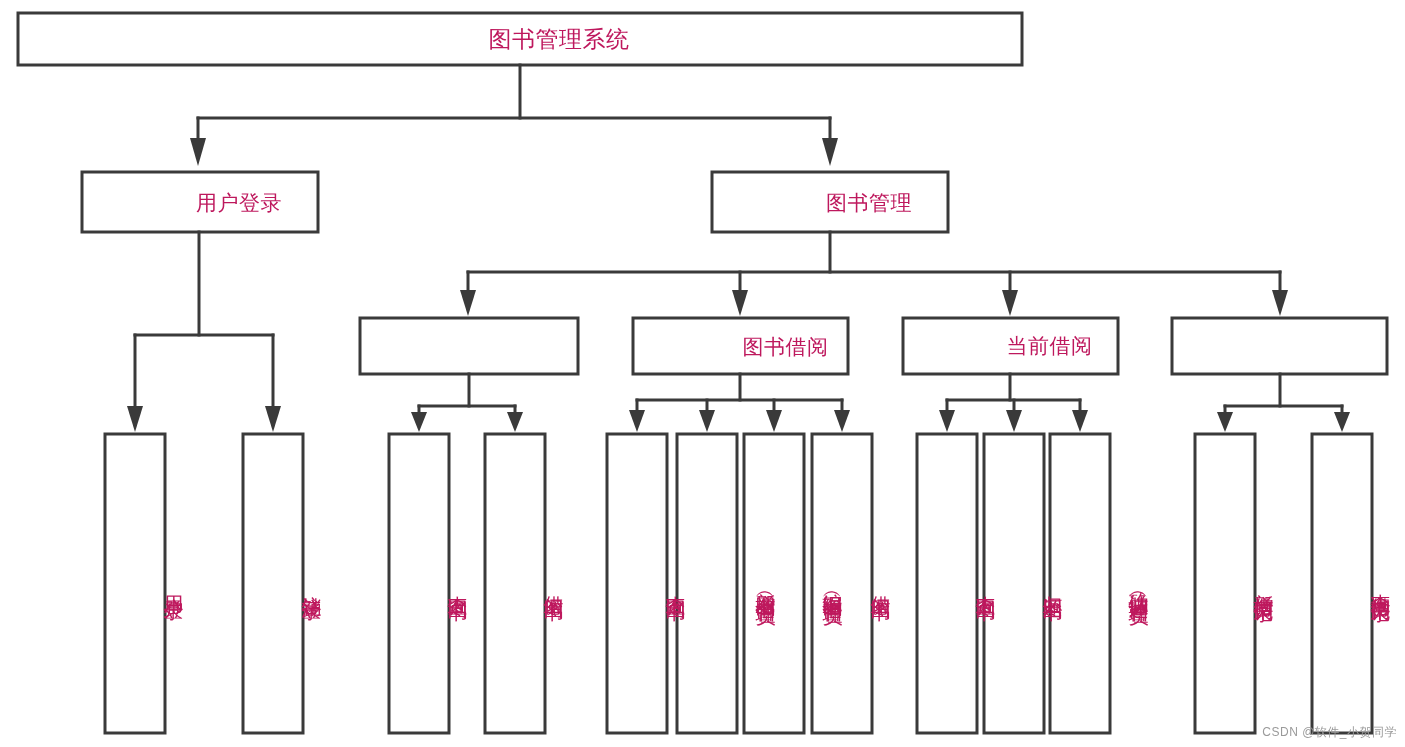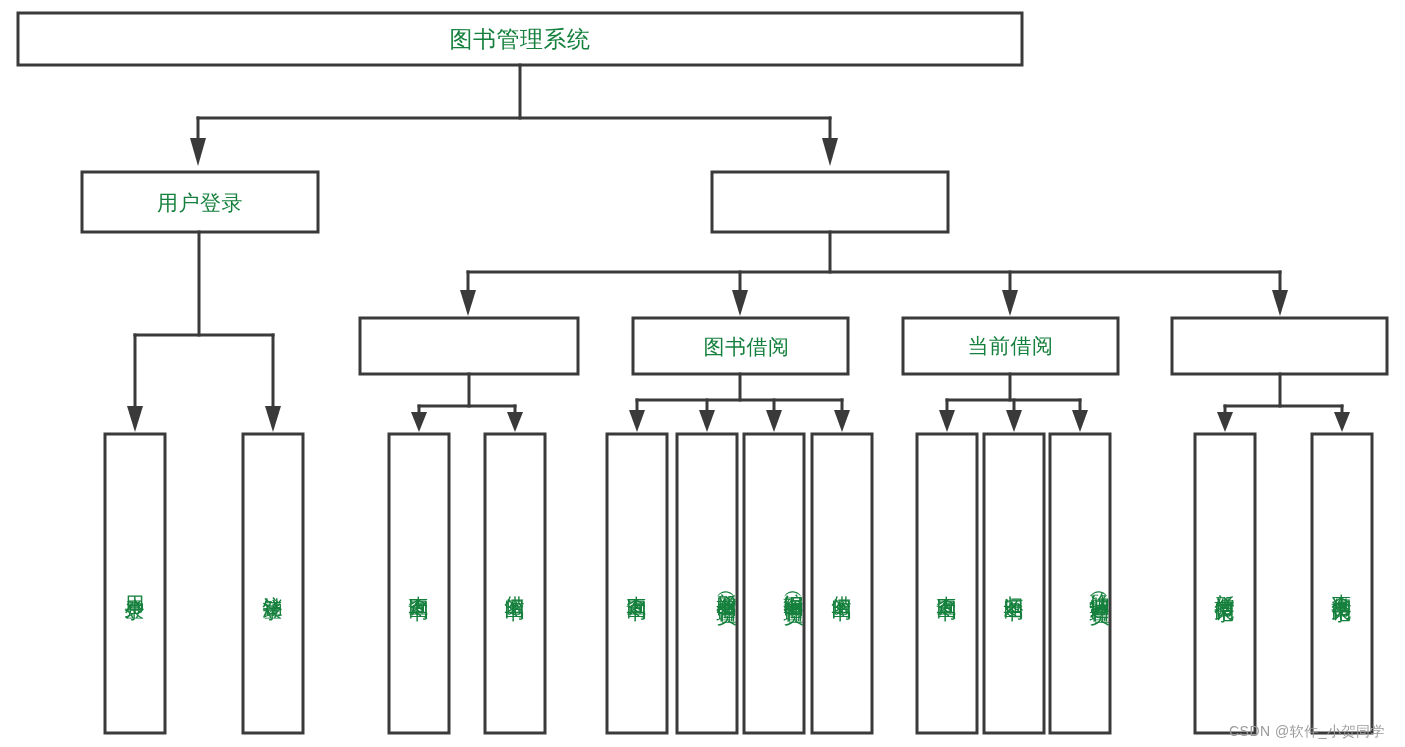--- a/index.html
+++ b/index.html
@@ -40,46 +40,47 @@
   }
   .arrow-head {
     fill: #3a3a3a;
     stroke: none;
   }
   .node-label {
     position: absolute;
     display: flex;
     align-items: center;
     justify-content: center;
-    color: #15803d;
+    color: #be185d;
     font-family: "Liberation Sans", "DejaVu Sans", sans-serif;
     font-size: 21px;
     line-height: 1.0;
     letter-spacing: 0.5px;
     white-space: nowrap;
     pointer-events: none;
+    margin-left: 39px;
   }
   .node-label.vertical {
     writing-mode: vertical-rl;
     text-orientation: upright;
     align-items: flex-start;
     justify-content: center;
     font-size: 20px;
     letter-spacing: 2px;
     padding-top: 2px;
   }
   .node-label.vertical.vcenter {
     align-items: center;
     padding-top: 0;
   }
   .watermark {
     position: absolute;
-    right: 20px;
+    right: 8px;
     bottom: 6px;
-    font-size: 14px;
+    font-size: 12px;
     color: #9a9a9a;
     font-family: "Liberation Sans", "DejaVu Sans", sans-serif;
     letter-spacing: 0.5px;
     white-space: nowrap;
     pointer-events: none;
   }
 </style>
 </head>
 <body>
 
@@ -167,20 +168,21 @@
     <rect class="node-box" x="917" y="434" width="60" height="299"></rect>
     <rect class="node-box" x="984" y="434" width="60" height="299"></rect>
     <rect class="node-box" x="1050" y="434" width="60" height="299"></rect>
     <rect class="node-box" x="1195" y="434" width="60" height="299"></rect>
     <rect class="node-box" x="1312" y="434" width="60" height="299"></rect>
   </svg>
 
   <div class="node-label" style="left:18px; top:13px; width:1004px; height:52px; font-size:23px;">图书管理系统</div>
 
   <div class="node-label" style="left:82px; top:172px; width:236px; height:60px;">用户登录</div>
+  <div class="node-label" style="left:712px; top:172px; width:236px; height:60px;">图书管理</div>
 
   <div class="node-label" style="left:633px; top:318px; width:215px; height:56px;padding-left:6px;">图书借阅</div>
   <div class="node-label" style="left:903px; top:318px; width:215px; height:54px;border-radius:22px;">当前借阅</div>
 
   <div class="node-label vertical vcenter" style="left:105px; top:434px; width:60px; height:299px;">用户登录</div>
   <div class="node-label vertical vcenter" style="left:243px; top:434px; width:60px; height:299px;">注销登录</div>
   <div class="node-label vertical vcenter" style="left:389px; top:434px; width:60px; height:299px;">查询图书</div>
   <div class="node-label vertical vcenter" style="left:485px; top:434px; width:60px; height:299px;">借阅图书</div>
   <div class="node-label vertical vcenter" style="left:607px; top:434px; width:60px; height:299px;">查询图书</div>
   <div class="node-label vertical" style="left:677px; top:434px; width:60px; height:299px;">新增图书（管理员）</div>

